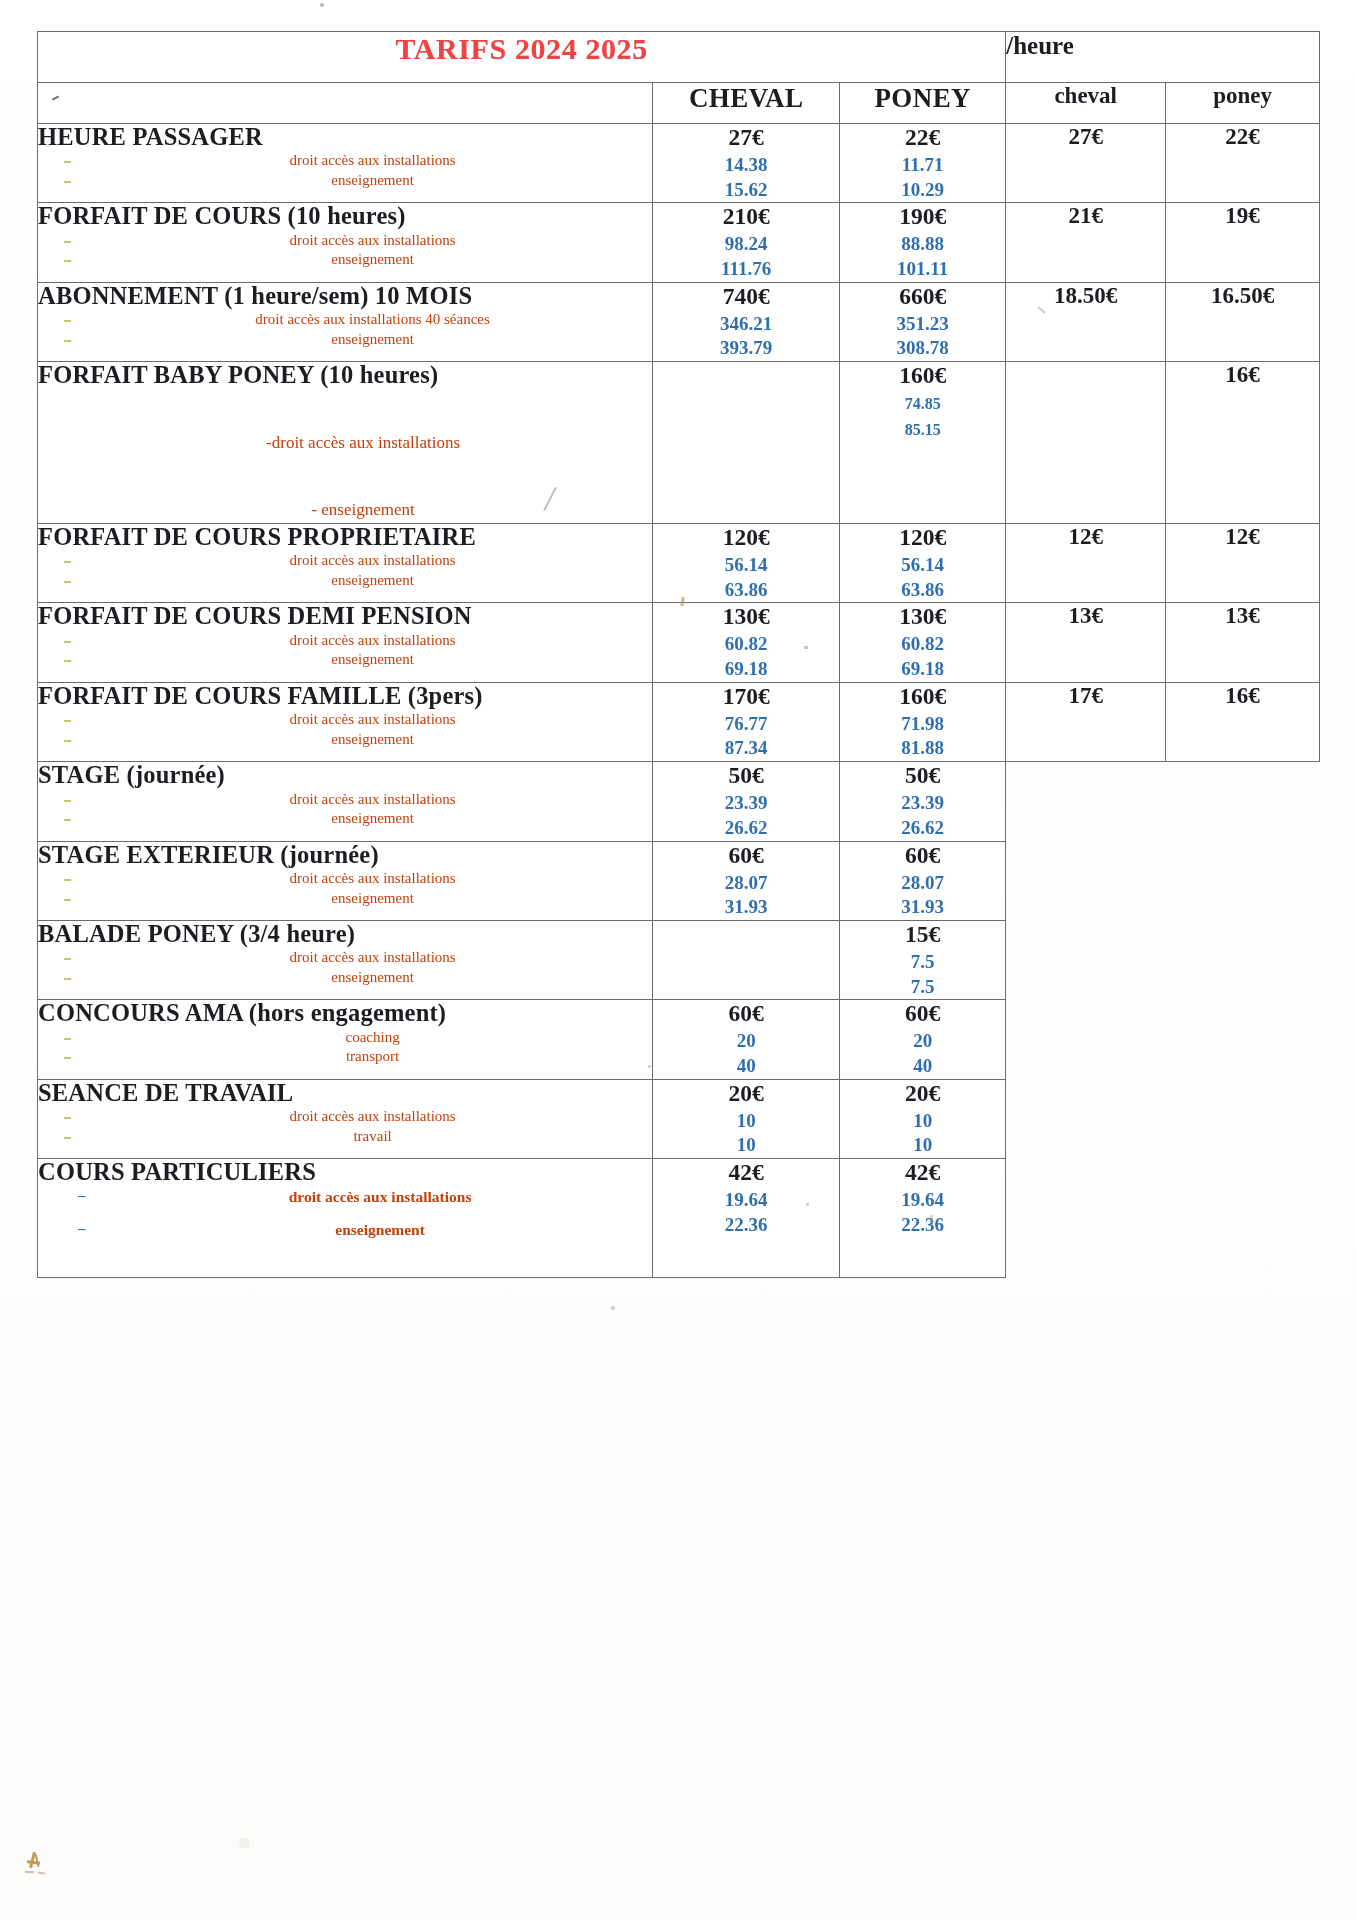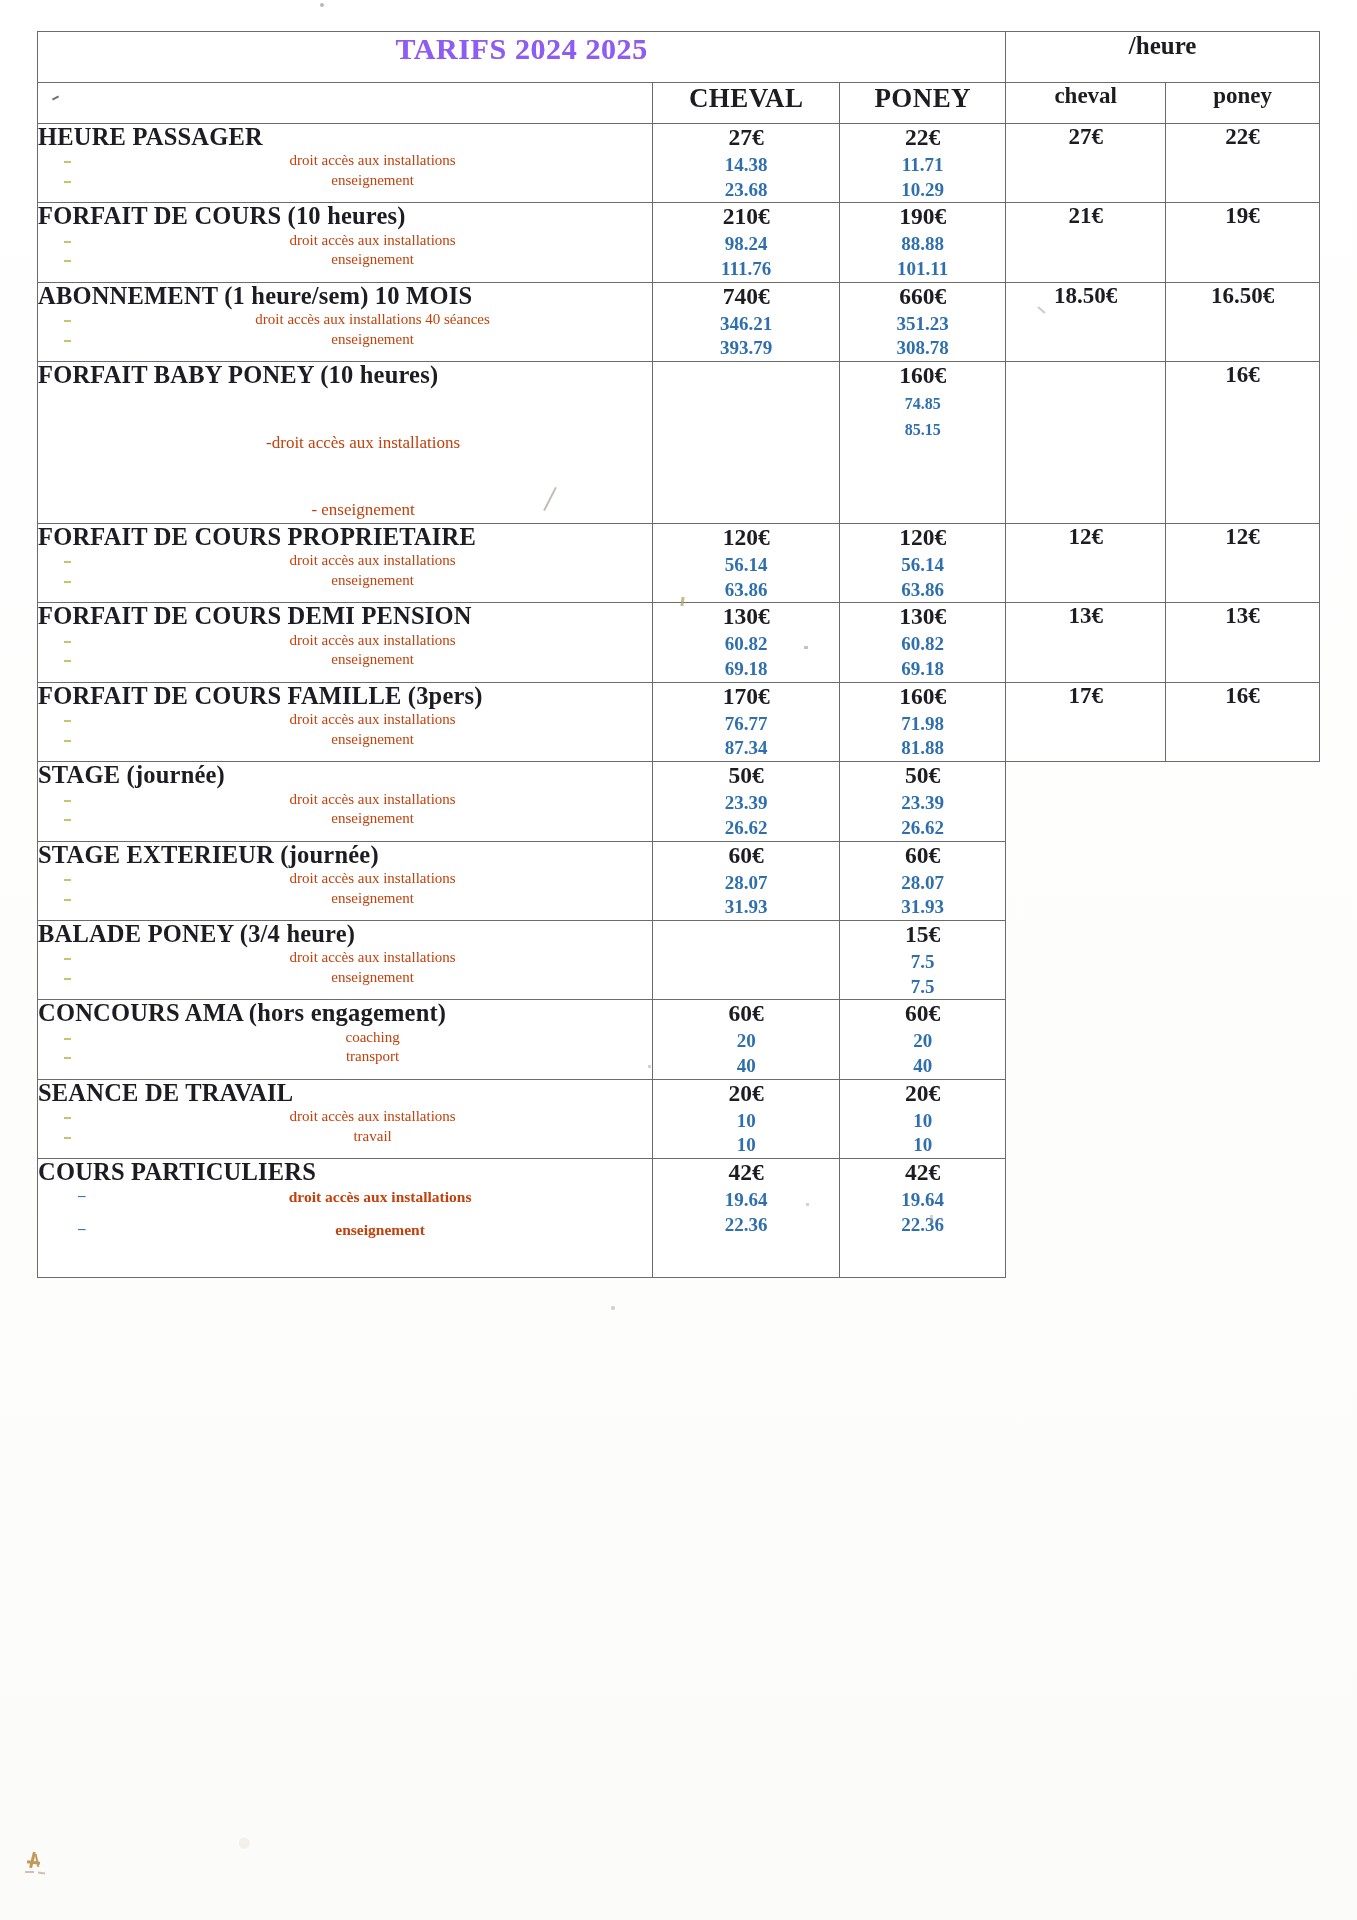--- a/index.html
+++ b/index.html
@@ -56,29 +56,28 @@
   col.c-hcheval{ width: 130px; }
   col.c-hponey { width: 125px; }
 
   
   .title-cell {
     height: 50px;
     text-align: center;
     vertical-align: middle;
   }
   .title-text {
-    color: #8b5cf6;
+    color: #ef4444;
     font-weight: bold;
     font-size: 30px;
     letter-spacing: 0.6px;
     font-family: "Liberation Serif", "DejaVu Serif", serif;
     text-shadow: 0 0 0.6px rgba(239,95,107,0.55);
   }
   .heure-cell {
-    text-align: center;
     vertical-align: middle;
   }
   .heure-text {
     font-weight: bold;
     font-size: 25px;
   }
 
   .subhead-cell {
     height: 40px;
     text-align: center;
@@ -280,21 +279,21 @@
           <div class="rowtitle">HEURE PASSAGER</div>
           <ul class="sublist">
             <li class="dash-marker">droit accès aux installations</li>
             <li class="dash-marker">enseignement</li>
           </ul>
         </td>
         <td class="valcell">
           <div class="bigval">27€</div>
           <div class="subvals">
             <div>14.38</div>
-            <div>23.68</div>
+            <div>15.62</div>
           </div>
         </td>
         <td class="valcell">
           <div class="bigval">22€</div>
           <div class="subvals">
             <div>11.71</div>
             <div>10.29</div>
           </div>
         </td>
         <td class="hourcell">

